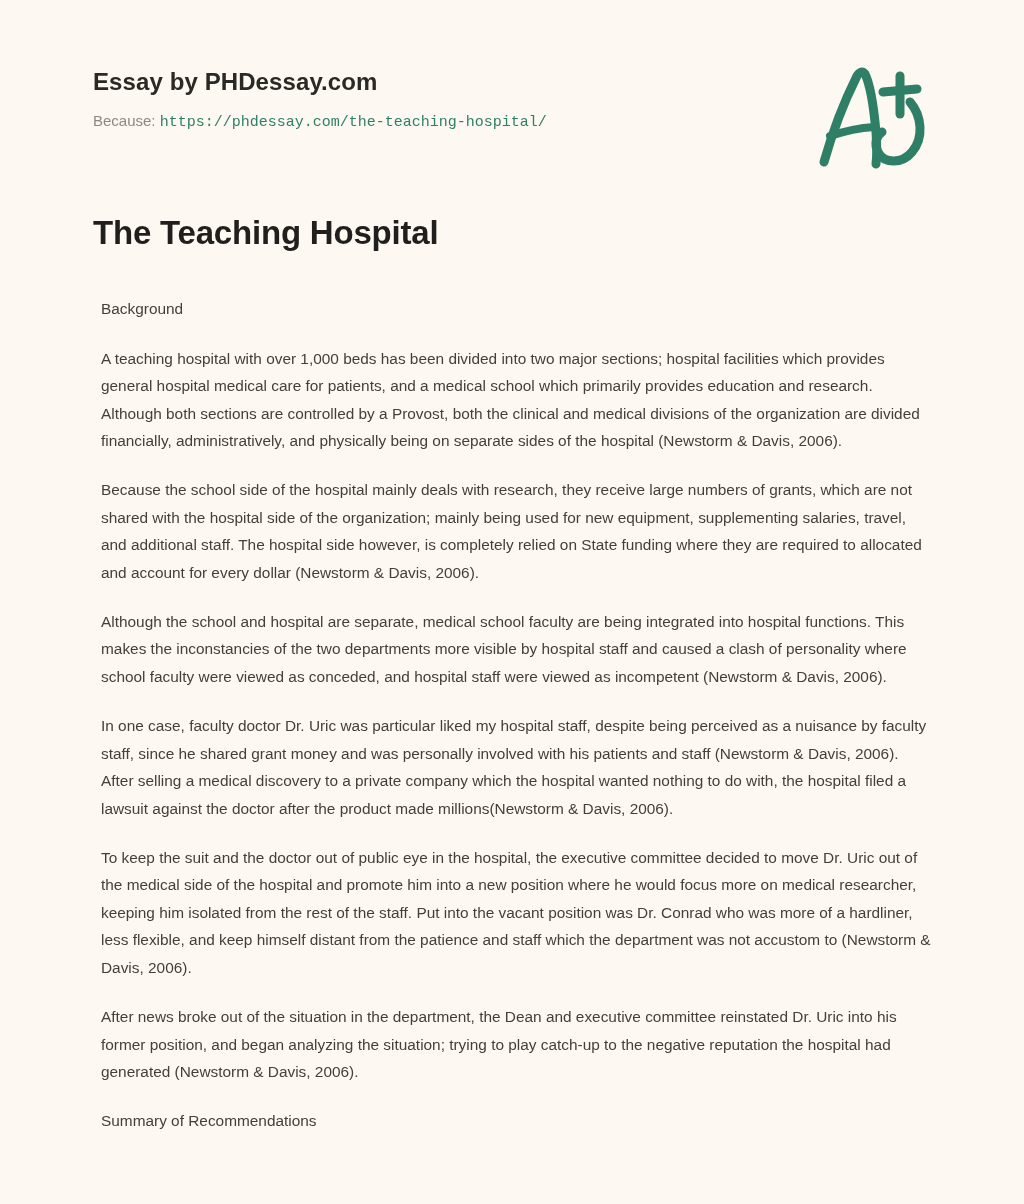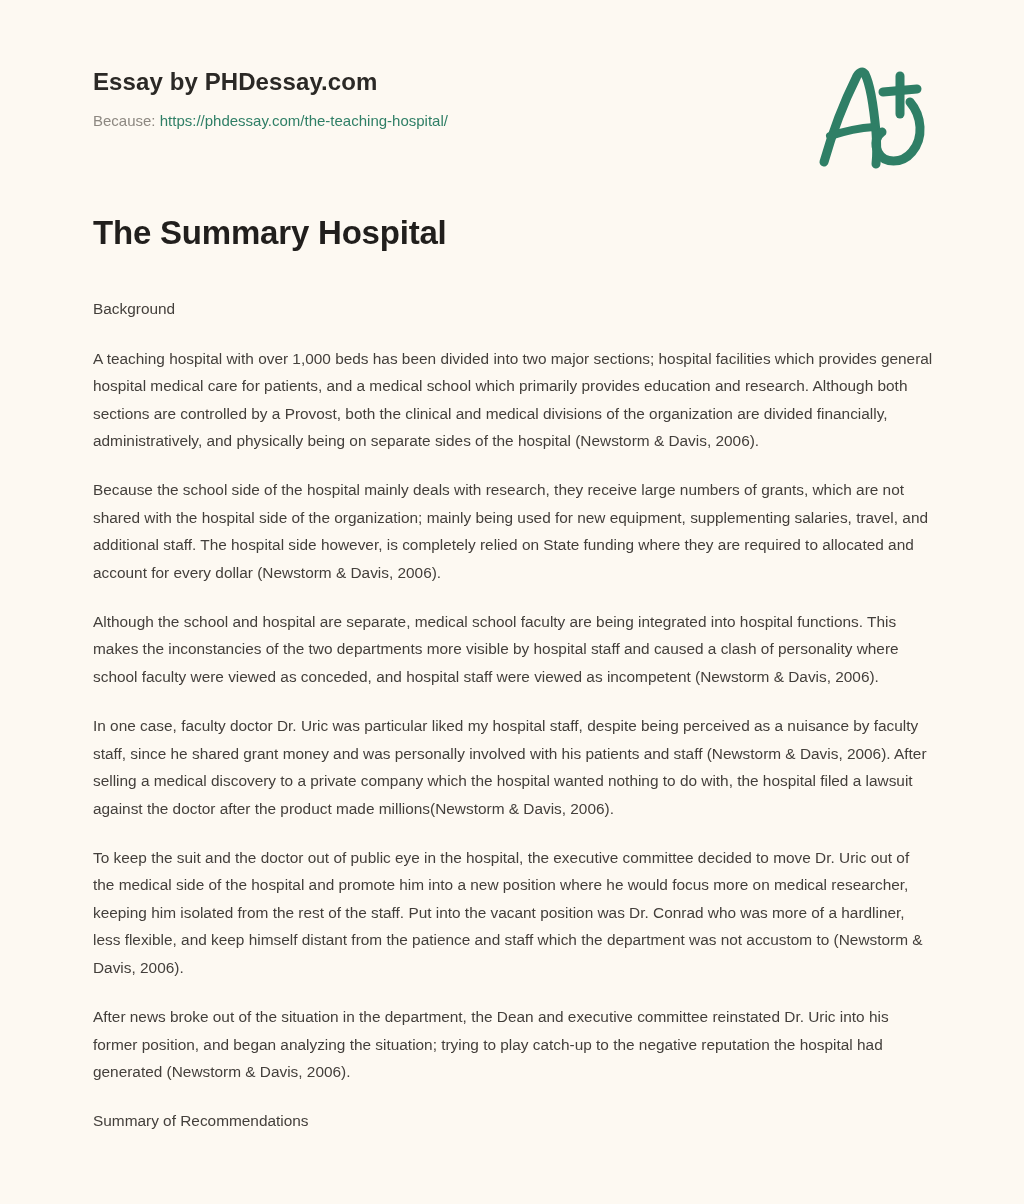--- a/index.html
+++ b/index.html
@@ -57,20 +57,21 @@
     white-space: nowrap;
   }
 
   .source-label {
     color: #8d8881;
   }
 
   .source-url {
     color: #2f7f66;
     text-decoration: none;
+    font-family: Liberation Mono, monospace;
   }
 
   .logo {
     position: absolute;
     left: 812px;
     top: 58px;
     width: 120px;
     height: 118px;
   }
 
@@ -98,21 +99,21 @@
   }
 
   .body-block {
     margin-top: 42px;
   }
 
   .para {
     font-size: 15.4px;
     line-height: 1.78;
     color: #433f3b;
-    margin: 0 0 22px 0;
+    margin: 0 0 22px 8px;
     text-align: left;
   }
 
   .para:last-child {
     margin-bottom: 0;
   }
 </style>
 </head>
 <body>
 
@@ -138,21 +139,21 @@
         <path d="M88 18 L88 56" stroke-width="9"></path>
         <path d="M71 34 L105 31" stroke-width="9"></path>
 
         <path d="M98 44 C110 58, 112 80, 100 94 C90 106, 72 106, 66 94 C62 86, 64 78, 70 74" stroke-width="9"></path>
       </svg>
     </div>
   </div>
 
   <div class="article">
 
-    <h1 class="doc-title">The Summary Hospital</h1>
+    <h1 class="doc-title">The Teaching Hospital</h1>
 
     <div class="body-block">
 
       <p class="para">Background</p>
 
       <p class="para">A teaching hospital with over 1,000 beds has been divided into two major sections; hospital facilities which provides general hospital medical care for patients, and a medical school which primarily provides education and research.  Although both sections are controlled by a Provost, both the clinical and medical divisions of the organization are divided financially, administratively, and physically being on separate sides of the hospital (Newstorm &amp; Davis, 2006).</p>
       <p class="para">Because the school side of the hospital mainly deals with research, they receive large numbers of grants, which are not shared with the hospital side of the organization; mainly being used for new equipment, supplementing salaries, travel, and additional staff.  The hospital side however, is completely relied on State funding where they are required to allocated and account for every dollar (Newstorm &amp; Davis, 2006).</p>
       <p class="para">Although the school and hospital are separate, medical school faculty are being integrated into hospital functions.  This makes the inconstancies of the two departments more visible by hospital staff and caused a clash of personality where school faculty were viewed as conceded, and hospital staff were viewed as incompetent (Newstorm &amp; Davis, 2006).</p>
       <p class="para">In one case, faculty doctor Dr. Uric was particular liked my hospital staff, despite being perceived as a nuisance by faculty staff, since he shared grant money and was personally involved with his patients and staff (Newstorm &amp; Davis, 2006). After selling a medical discovery to a private company which the hospital wanted nothing to do with, the hospital filed a lawsuit against the doctor after the product made millions(Newstorm &amp; Davis, 2006).</p>
       <p class="para">To keep the suit and the doctor out of public eye in the hospital, the executive committee decided to move Dr. Uric out of the medical side of the hospital and promote him into a new position where he would focus more on medical researcher, keeping him isolated from the rest of the staff.  Put into the vacant position was Dr. Conrad who was more of a hardliner, less flexible, and keep himself distant from the patience and staff which the department was not accustom to (Newstorm &amp; Davis, 2006).</p>

